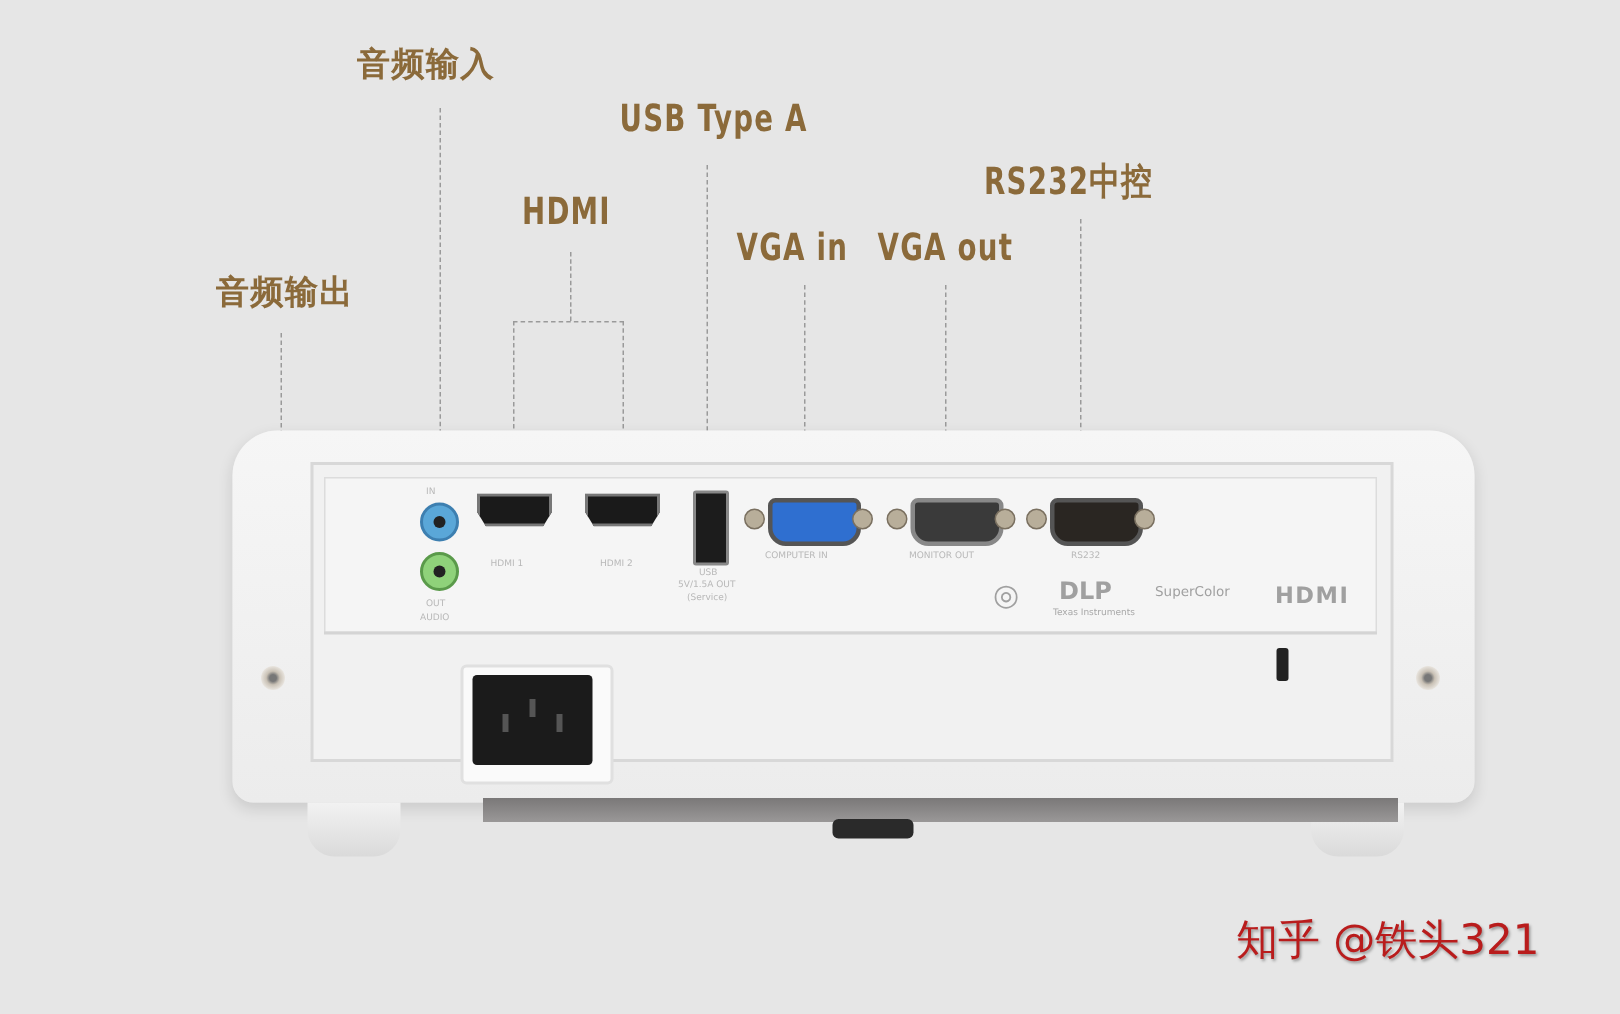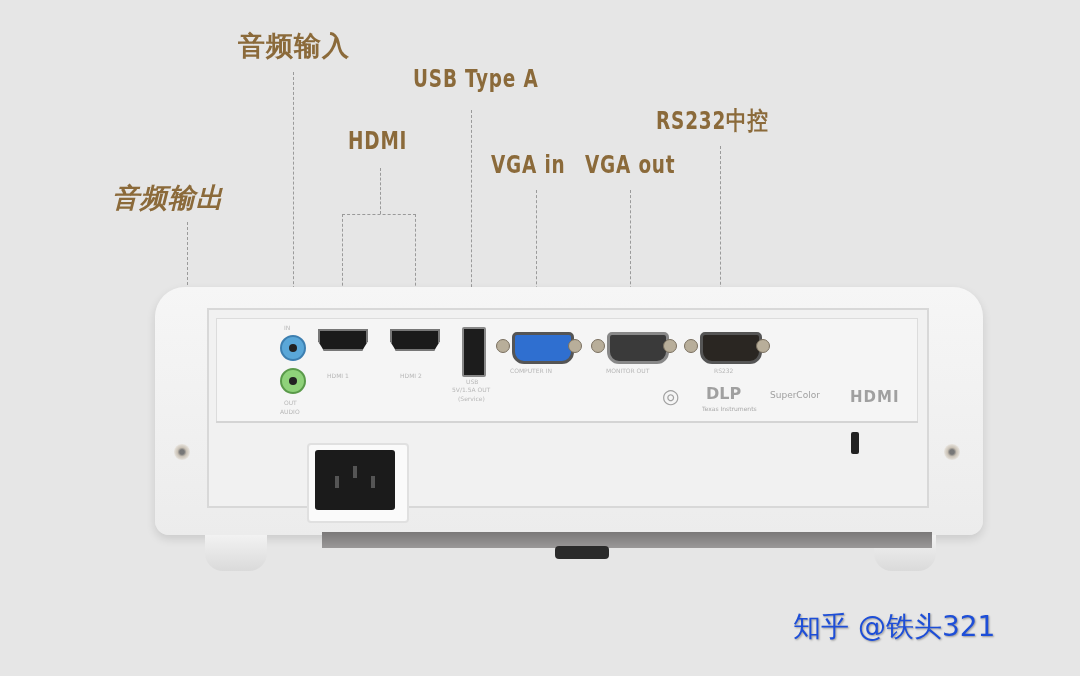--- a/index.html
+++ b/index.html
@@ -1,18 +1,18 @@
 <!DOCTYPE html>
 <html><head>
 <meta charset="utf-8">
 <style>
   html,body{margin:0;padding:0;}
   body{width:1080px;height:676px;background:#e6e6e6;position:relative;overflow:hidden;font-family:"DejaVu Sans",sans-serif;}
   .lbl{position:absolute;color:#8b6a3a;font-weight:bold;font-family:"DejaVu Sans Condensed","DejaVu Sans",sans-serif;white-space:nowrap;letter-spacing:1px;}
-  .zh{font-size:27px;text-align:center;}
+  .zh{font-size:22px;text-align:center;}
   .en{font-size:25px;transform:scaleX(0.82);transform-origin:left center;}
   .vd{position:absolute;border-left:1.5px dashed #9a9a9a;width:0;}
   .hd{position:absolute;border-top:1.5px dashed #9a9a9a;height:0;}
   .body{position:absolute;left:155px;top:287px;width:828px;height:248px;background:linear-gradient(#f6f6f6,#ececec);border-radius:30px 30px 14px 14px;box-shadow:0 4px 10px rgba(0,0,0,0.12);}
   .panel{position:absolute;left:207px;top:308px;width:718px;height:196px;background:#f1f1f1;border:2px solid #d8d8d8;}
   .upper{position:absolute;left:216px;top:318px;width:700px;height:102px;background:#f5f5f5;border:1px solid #dcdcdc;}
   .divline{position:absolute;left:216px;top:421px;width:702px;height:2px;background:#d4d4d4;}
   .jack{position:absolute;width:22px;height:22px;border-radius:50%;}
   .jack::after{content:"";position:absolute;left:7px;top:7px;width:8px;height:8px;border-radius:50%;background:#222;}
   .hdmi{position:absolute;width:46px;height:18px;background:#1a1a1a;clip-path:polygon(0 0,100% 0,100% 55%,88% 100%,12% 100%,0 55%);border:2px solid #777;}
@@ -23,27 +23,27 @@
   .tiny{position:absolute;color:#b8b8b8;font-size:6px;text-align:center;white-space:nowrap;}
   .logo{position:absolute;color:#a0a0a0;font-weight:bold;}
   .screw{position:absolute;width:16px;height:16px;border-radius:50%;background:radial-gradient(#777 20%,#c9c1b5 40%,#e8e4de 70%);}
   .power-frame{position:absolute;left:307px;top:443px;width:98px;height:76px;background:#fafafa;border:2px solid #e0e0e0;border-radius:4px;}
   .power{position:absolute;left:315px;top:450px;width:80px;height:60px;background:#1b1b1b;border-radius:3px;}
   .pin{position:absolute;width:4px;height:12px;background:#555;}
   .foot{position:absolute;width:62px;height:36px;background:linear-gradient(#f2f2f2,#dadada);border-radius:0 0 18px 18px;}
   .lens-bar{position:absolute;left:322px;top:532px;width:610px;height:16px;background:linear-gradient(#7a7878,#9a9898);}
   .knob{position:absolute;left:555px;top:546px;width:54px;height:13px;background:#2a2a2a;border-radius:4px;}
   .lock{position:absolute;left:851px;top:432px;width:8px;height:22px;background:#222;border-radius:2px;}
-  .wm{position:absolute;left:793px;top:608px;font-size:28px;color:#1d4ed8;text-shadow:1px 1px 2px rgba(0,0,0,0.35);white-space:nowrap;}
+  .wm{position:absolute;left:824px;top:608px;font-size:28px;color:#b91c1c;text-shadow:1px 1px 2px rgba(0,0,0,0.35);white-space:nowrap;}
 </style>
 </head>
 <body>
 
 <div class="lbl zh" style="left:238px;top:28px;">音频输入</div>
-<div class="lbl zh" style="left:112px;top:180px;font-style:italic;">音频输出</div>
+<div class="lbl zh" style="left:144px;top:180px;">音频输出</div>
 <div class="lbl en" style="left:348px;top:126px;">HDMI</div>
 <div class="lbl en" style="left:413px;top:64px;">USB Type A</div>
 <div class="lbl en" style="left:491px;top:150px;">VGA in</div>
 <div class="lbl en" style="left:585px;top:150px;">VGA out</div>
 <div class="lbl en" style="left:656px;top:104px;">RS232中控</div>
 
 <div class="vd" style="left:293px;top:72px;height:262px;"></div>
 <div class="vd" style="left:187px;top:222px;height:158px;"></div>
 <div class="hd" style="left:187px;top:380px;width:92px;"></div>
 <div class="vd" style="left:380px;top:168px;height:46px;"></div>

